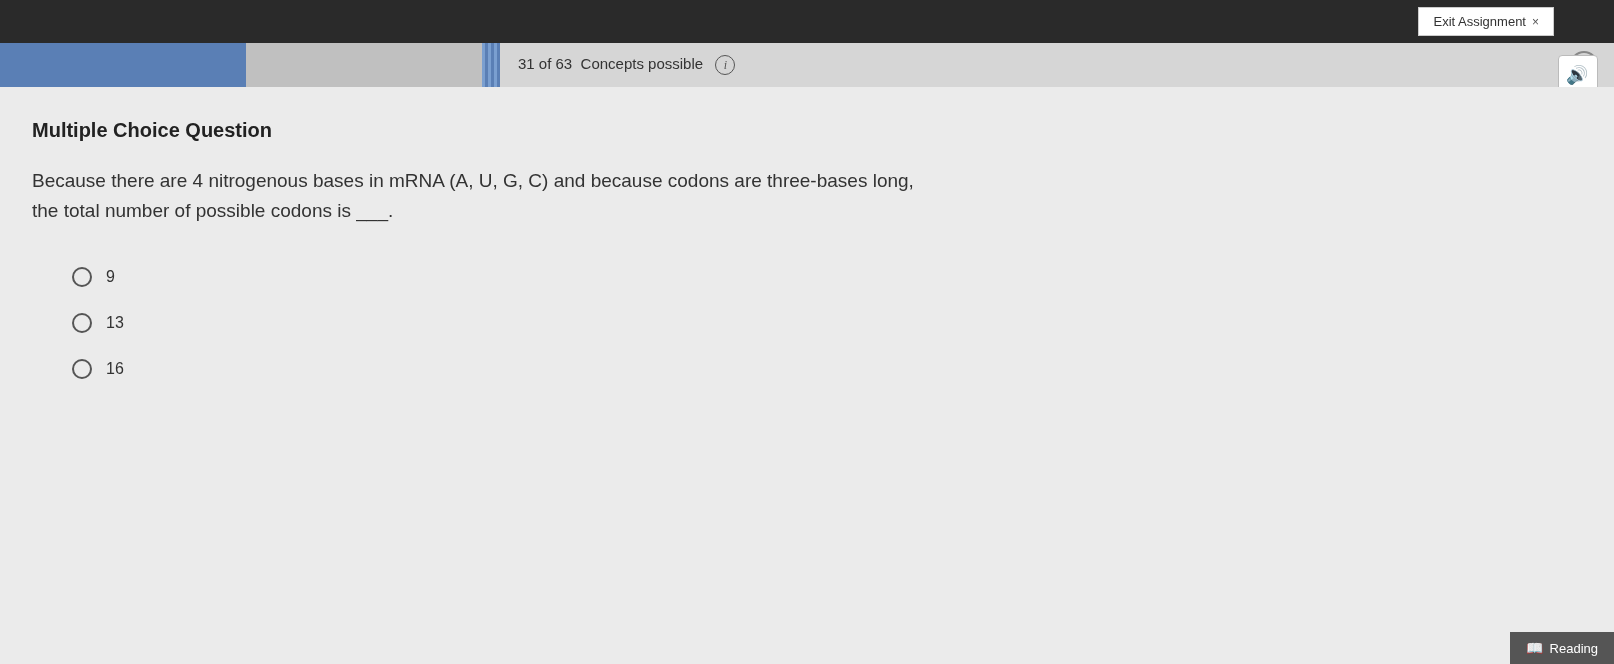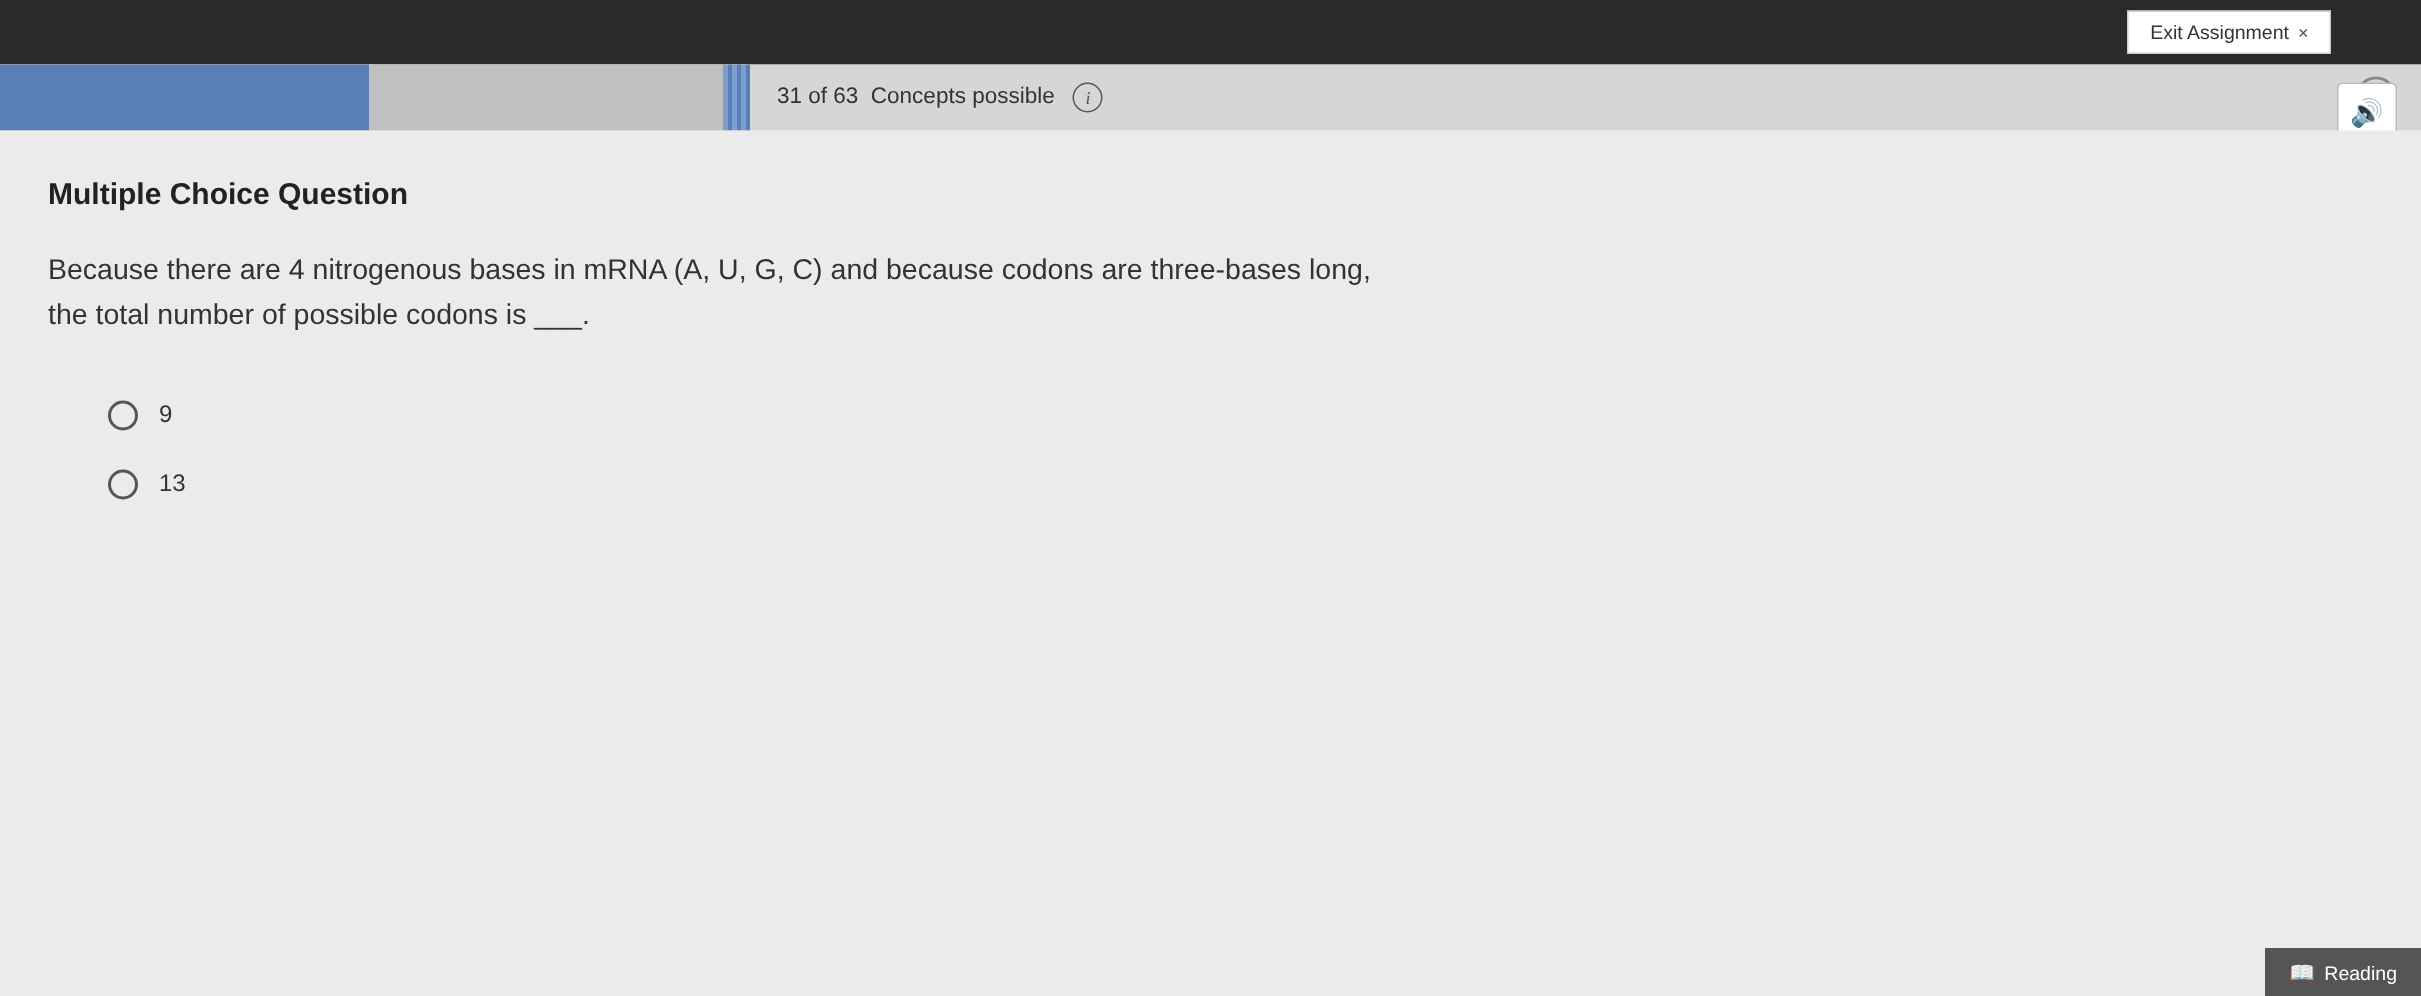--- a/index.html
+++ b/index.html
@@ -262,20 +262,24 @@
 
   <ul class="options-list">
     <li class="option-item">
       <div class="radio-circle"></div>
       <span class="option-label">9</span>
     </li>
     <li class="option-item">
       <div class="radio-circle"></div>
       <span class="option-label">13</span>
     </li>
+    <li class="option-item">
+      <div class="radio-circle"></div>
+      <span class="option-label">16</span>
+    </li>
   </ul>
 
   <div class="reading-btn">
     <span class="book-icon">📖</span>
     <span>Reading</span>
   </div>
 
 </div>
 
 </body></html>

